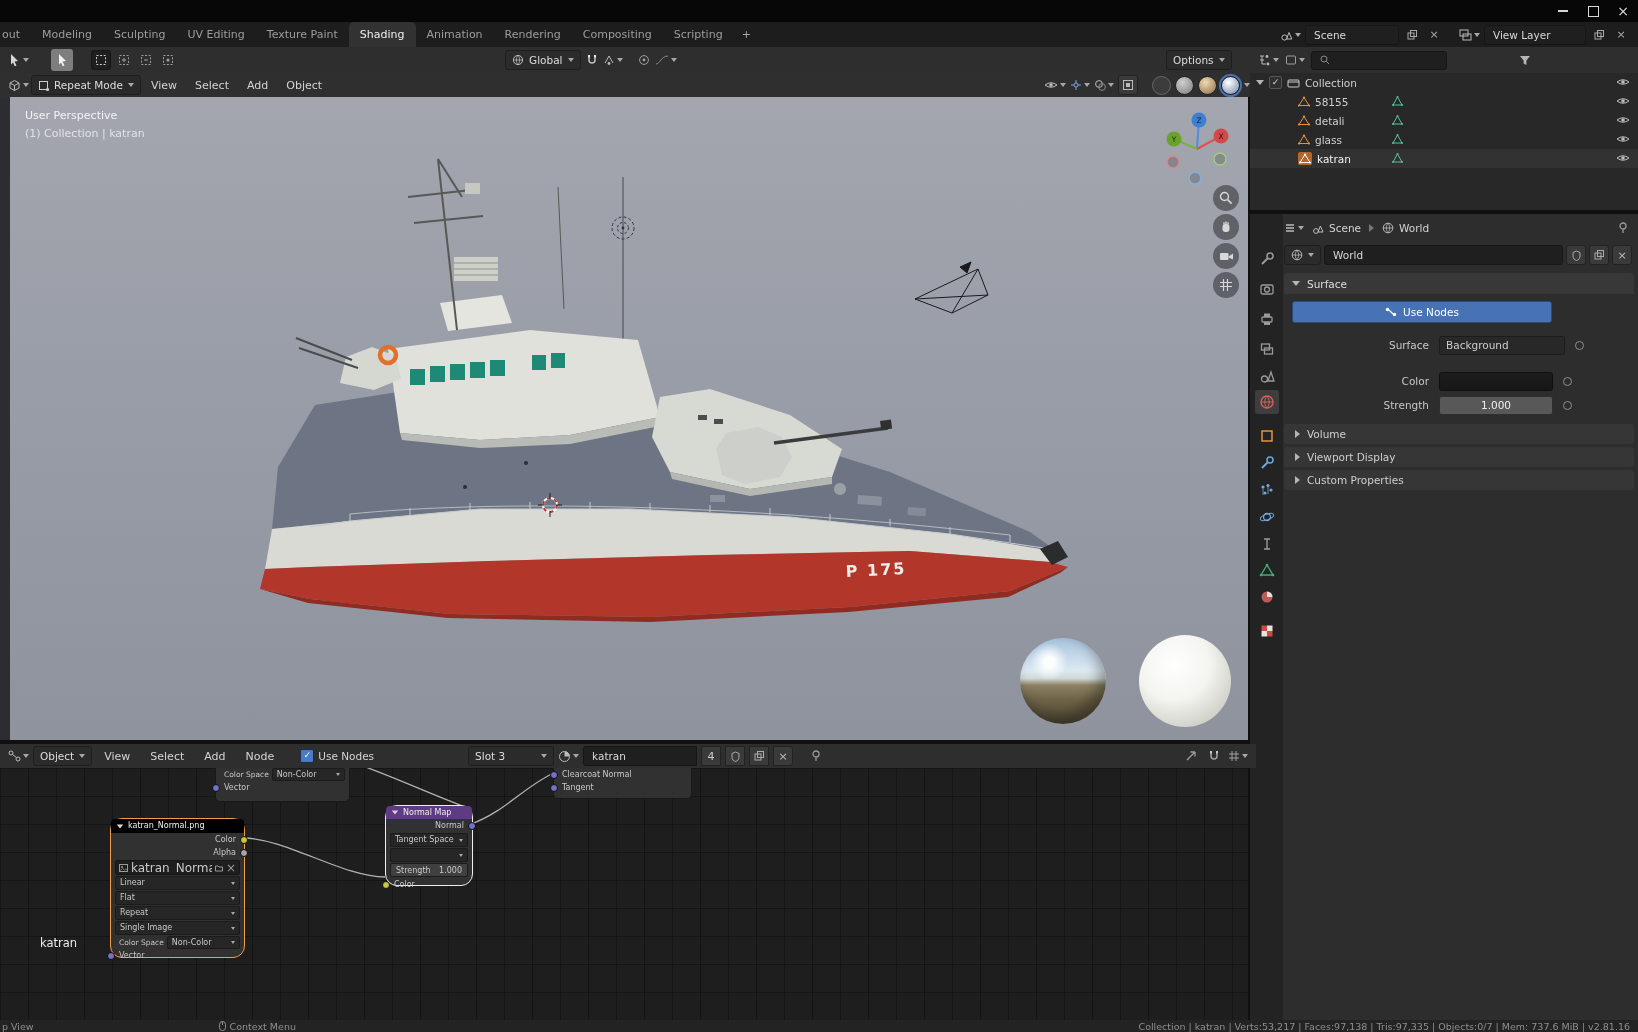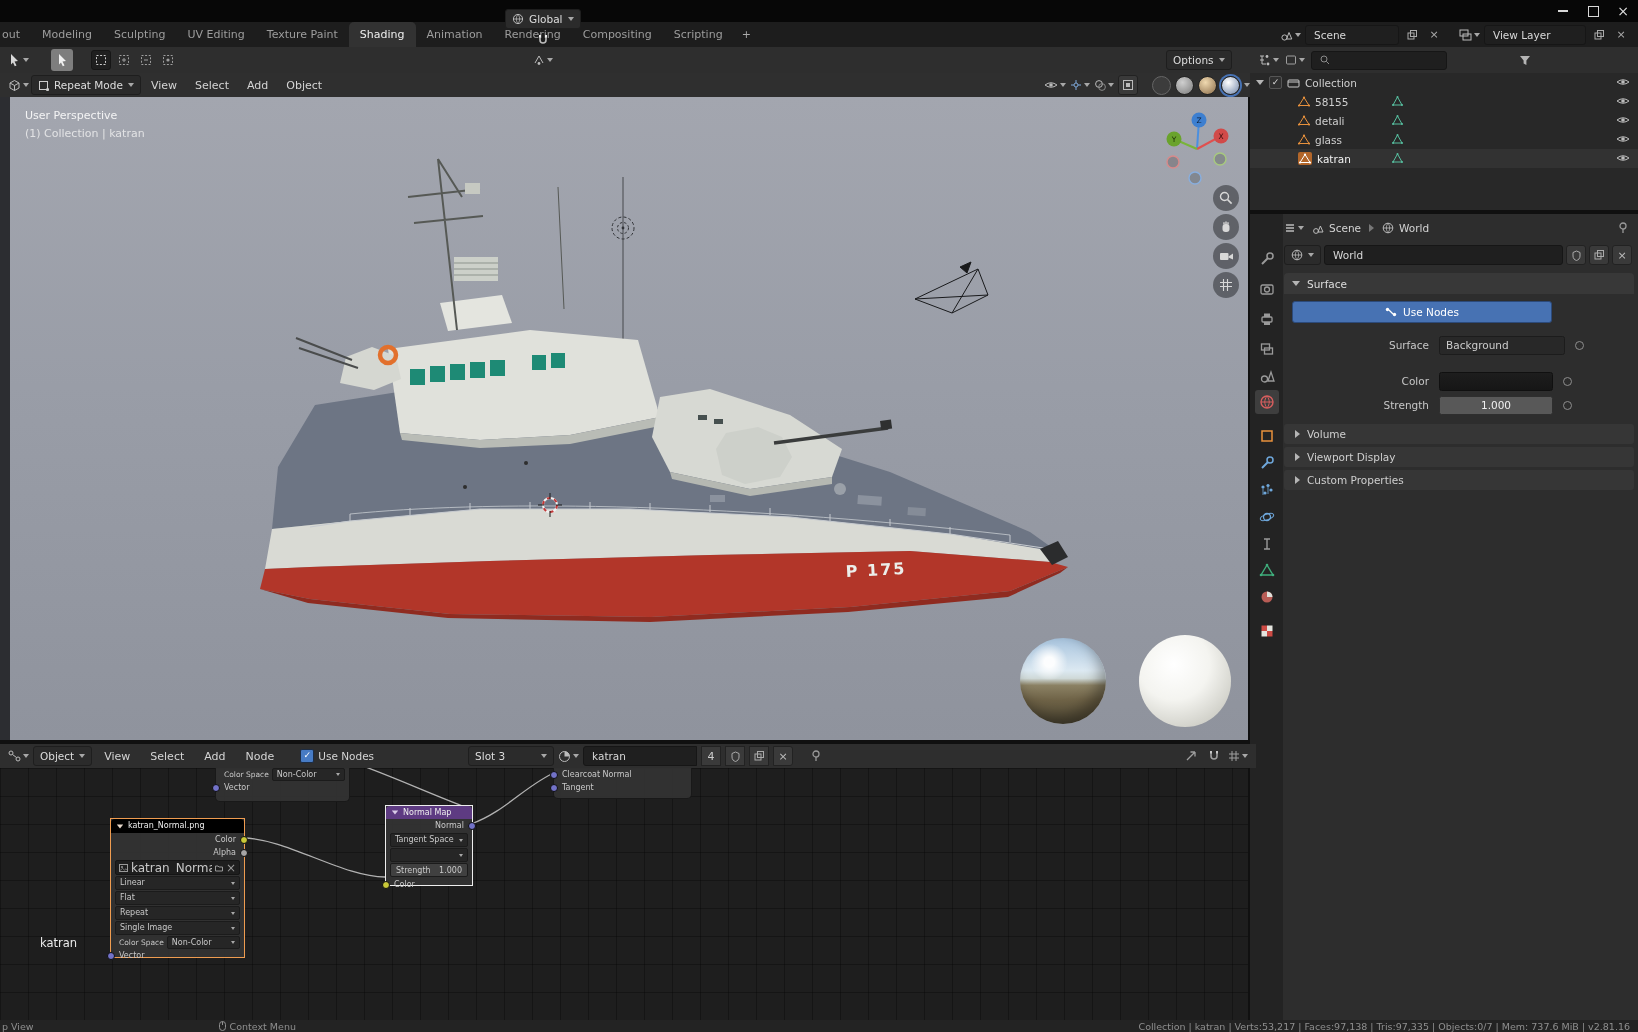--- a/index.html
+++ b/index.html
@@ -55,21 +55,21 @@
   .ptab{position:absolute;left:5px;width:24px;height:24px;display:flex;align-items:center;justify-content:center;border-radius:3px;}
   .ptab.active{background:#3e3e3e;}
   .prow{position:absolute;left:34px;right:6px;display:flex;align-items:center;}
   .plabel{width:145px;text-align:right;padding-right:10px;color:#c7c7c7;font-size:10.5px;flex:none;}
   .pwidget{width:112px;height:17px;border-radius:2.5px;display:flex;align-items:center;font-size:10.5px;}
   .panelhead{position:absolute;left:34px;right:4px;height:21px;background:#383838;border-radius:4px 4px 0 0;
       display:flex;align-items:center;gap:7px;padding-left:8px;color:#dddddd;font-size:10.5px;}
   .panelfold{position:absolute;left:34px;right:4px;height:20px;background:#363636;border-radius:3px;
       display:flex;align-items:center;gap:7px;padding-left:11px;color:#cfcfcf;font-size:10.5px;}
   
-  .node{position:absolute;background:rgba(50,50,50,.96);border:1px solid #191919;border-radius:0;
+  .node{position:absolute;background:rgba(50,50,50,.96);border:1px solid #191919;border-radius:12px;
       font-size:8px;color:#c9c9c9;}
   .node.selA{border:1px solid #ef9c50;}
   .node.selW{border:1px solid #eeeeee;}
   .nhead{height:14px;line-height:14px;padding:0 5px;color:#efefef;display:flex;align-items:center;gap:4px;
       border-radius:4px 4px 0 0;font-size:8px;white-space:nowrap;overflow:hidden;}
   .nrow{height:13px;line-height:13px;position:relative;padding:0 8px;white-space:nowrap;}
   .nout{text-align:right;}
   .ndd{height:12px;line-height:12px;background:#262626;border:1px solid #1b1b1b;border-radius:2px;
       margin:1px 4px;padding:0 4px;display:flex;align-items:center;justify-content:space-between;}
   .ndd .arr{border-top-width:3px;border-left-width:2.5px;border-right-width:2.5px;}
@@ -191,21 +191,21 @@
         <path d="M4 6 h4" stroke="#9f9f9f"></path>
       </svg>
     </span>
   <span class="ibtn">
       <svg width="12" height="12">
         <rect x="1.5" y="1.5" width="9" height="9" fill="none" stroke="#9f9f9f" stroke-dasharray="2 1.6"></rect>
         <circle cx="6" cy="6" r="1.6" fill="#9f9f9f"></circle>
       </svg>
     </span>
 
-  <div style="position:absolute;left:505px;display:flex;align-items:center;gap:2px;flex-direction:column;">
+  <div style="position:absolute;left:505px;display:flex;align-items:center;gap:2px;">
     <span class="dd">
       <svg width="12" height="12">
           <circle cx="6" cy="6" r="4.6" fill="none" stroke="#bbb"></circle>
           <path d="M1.4 6 H10.6 M6 1.4 C3.8 4 3.8 8 6 10.6 C8.2 8 8.2 4 6 1.4" fill="none" stroke="#bbb" stroke-width=".8"></path>
         </svg>
       <span>Global</span>
       <span class="arr"></span>
     </span>
     <span class="ibtn">
         <svg width="12" height="12">

